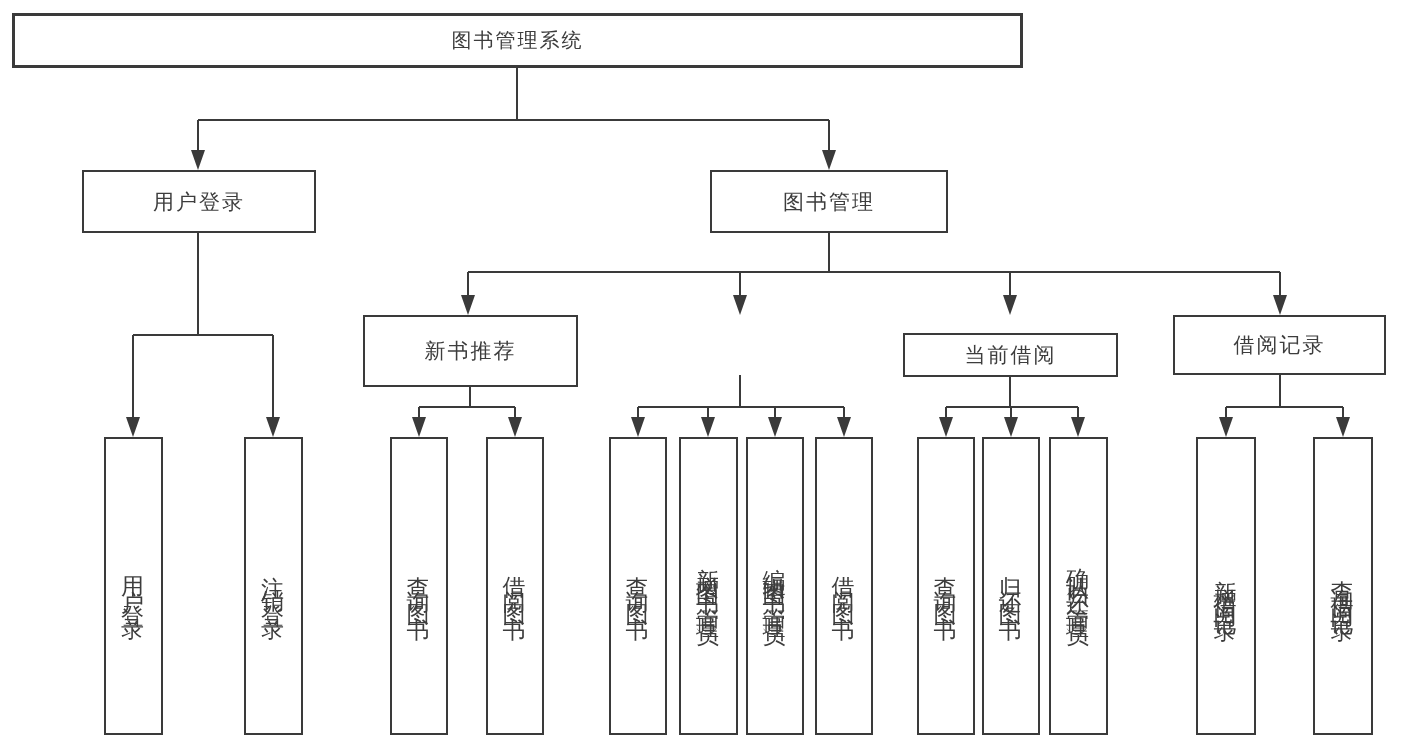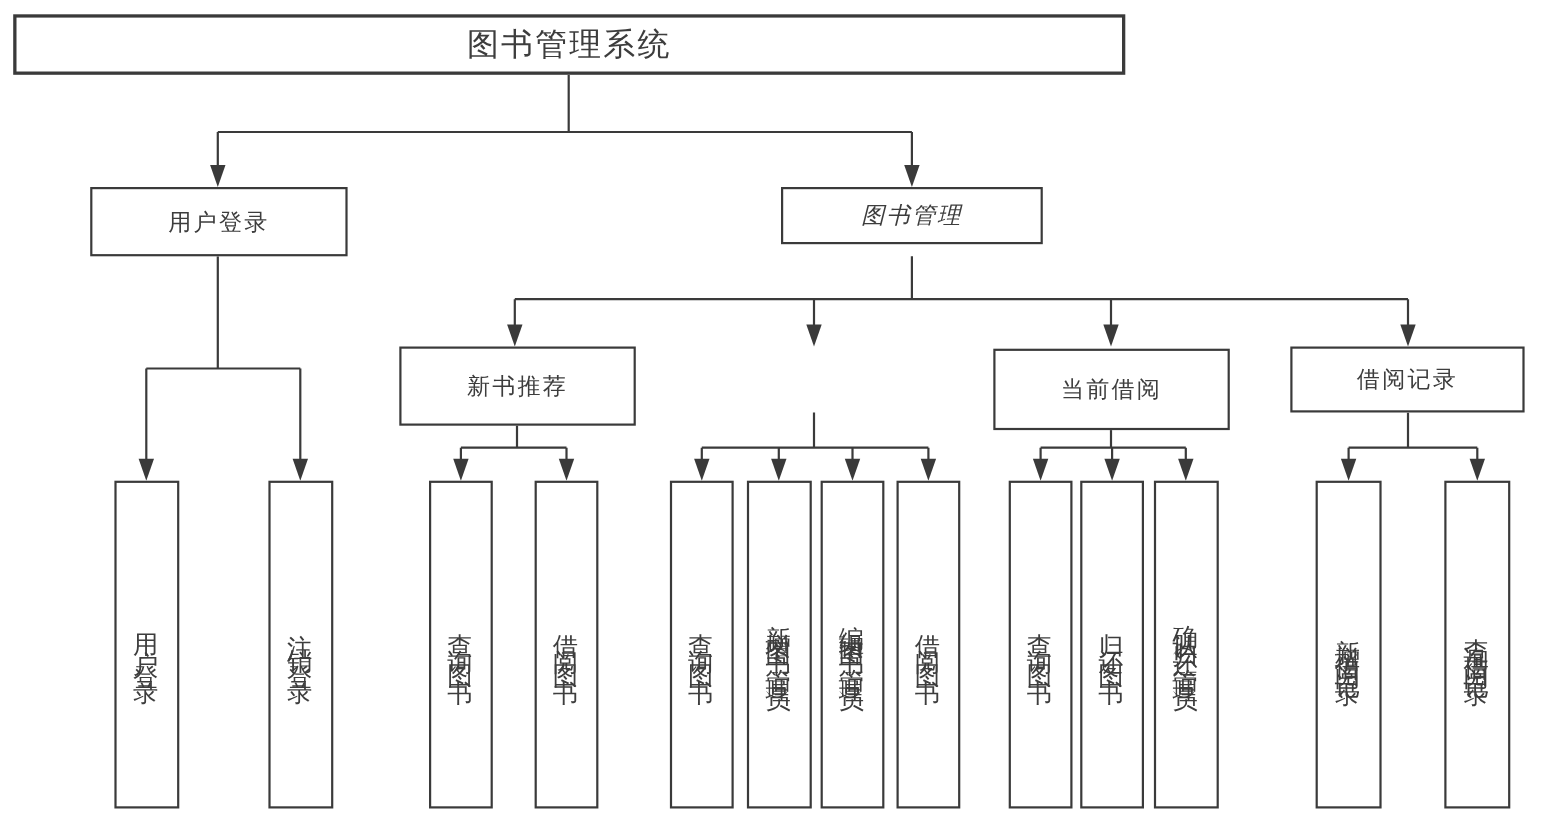--- a/index.html
+++ b/index.html
@@ -17,21 +17,21 @@
   svg.connectors { position: absolute; left: 0; top: 0; width: 1405px; height: 747px; }
   svg.connectors path { stroke: var(--line); stroke-width: 2; fill: none; }
   svg.connectors polygon { fill: var(--line); stroke: none; }
   .node {
     position: absolute; box-sizing: border-box;
     border: 2px solid var(--line); background: #ffffff;
     display: flex; align-items: center; justify-content: center;
     color: var(--text); font-size: 21px; letter-spacing: 2px;
     white-space: nowrap; z-index: 2;
   }
-  .node.root { border-width: 3px; font-size: 29px; }
+  .node.root { border-width: 3px; font-size: 20px; }
   .node.leaf {
     writing-mode: vertical-rl; text-orientation: mixed;
     font-size: 23px; letter-spacing: 14px; white-space: normal;
   }
   .node.leaf.long { letter-spacing: 8px; }
   .watermark {
     position: absolute; right: 10px; bottom: 3px; z-index: 5;
     font-size: 21px; color: var(--wm); letter-spacing: 1px;
   }
 </style>
@@ -73,24 +73,24 @@
     <polygon points="939,417 953,417 946,437"></polygon>
     <polygon points="1004,417 1018,417 1011,437"></polygon>
     <polygon points="1071,417 1085,417 1078,437"></polygon>
     <polygon points="1219,417 1233,417 1226,437"></polygon>
     <polygon points="1336,417 1350,417 1343,437"></polygon>
   </svg>
 
   <div class="node root" style="left:12px; top:13px; width:1011px; height:55px;">图书管理系统</div>
 
   <div class="node" style="left:82px; top:170px; width:234px; height:63px;">用户登录</div>
-  <div class="node" style="left:710px; top:170px; width:238px; height:52px;font-style:italic;">图书管理</div>
+  <div class="node" style="left:710px; top:170px; width:238px; height:63px;">图书管理</div>
 
   <div class="node" style="left:363px; top:315px; width:215px; height:72px;">新书推荐</div>
-  <div class="node" style="left:903px; top:317px; width:215px; height:74px;text-align:center;">当前借阅</div>
+  <div class="node" style="left:903px; top:333px; width:215px; height:44px;text-align:center;">当前借阅</div>
   <div class="node" style="left:1173px; top:315px; width:213px; height:60px;">借阅记录</div>
 
   <div class="node leaf" style="left:104px; top:437px; width:59px; height:298px;">用户登录</div>
   <div class="node leaf" style="left:244px; top:437px; width:59px; height:298px;">注销登录</div>
 
   <div class="node leaf" style="left:390px; top:437px; width:58px; height:298px;">查询图书</div>
   <div class="node leaf" style="left:486px; top:437px; width:58px; height:298px;">借阅图书</div>
 
   <div class="node leaf" style="left:609px; top:437px; width:58px; height:298px;">查询图书</div>
   <div class="node leaf long" style="left:679px; top:437px; width:59px; height:298px;">新增图书（管理员）</div>

